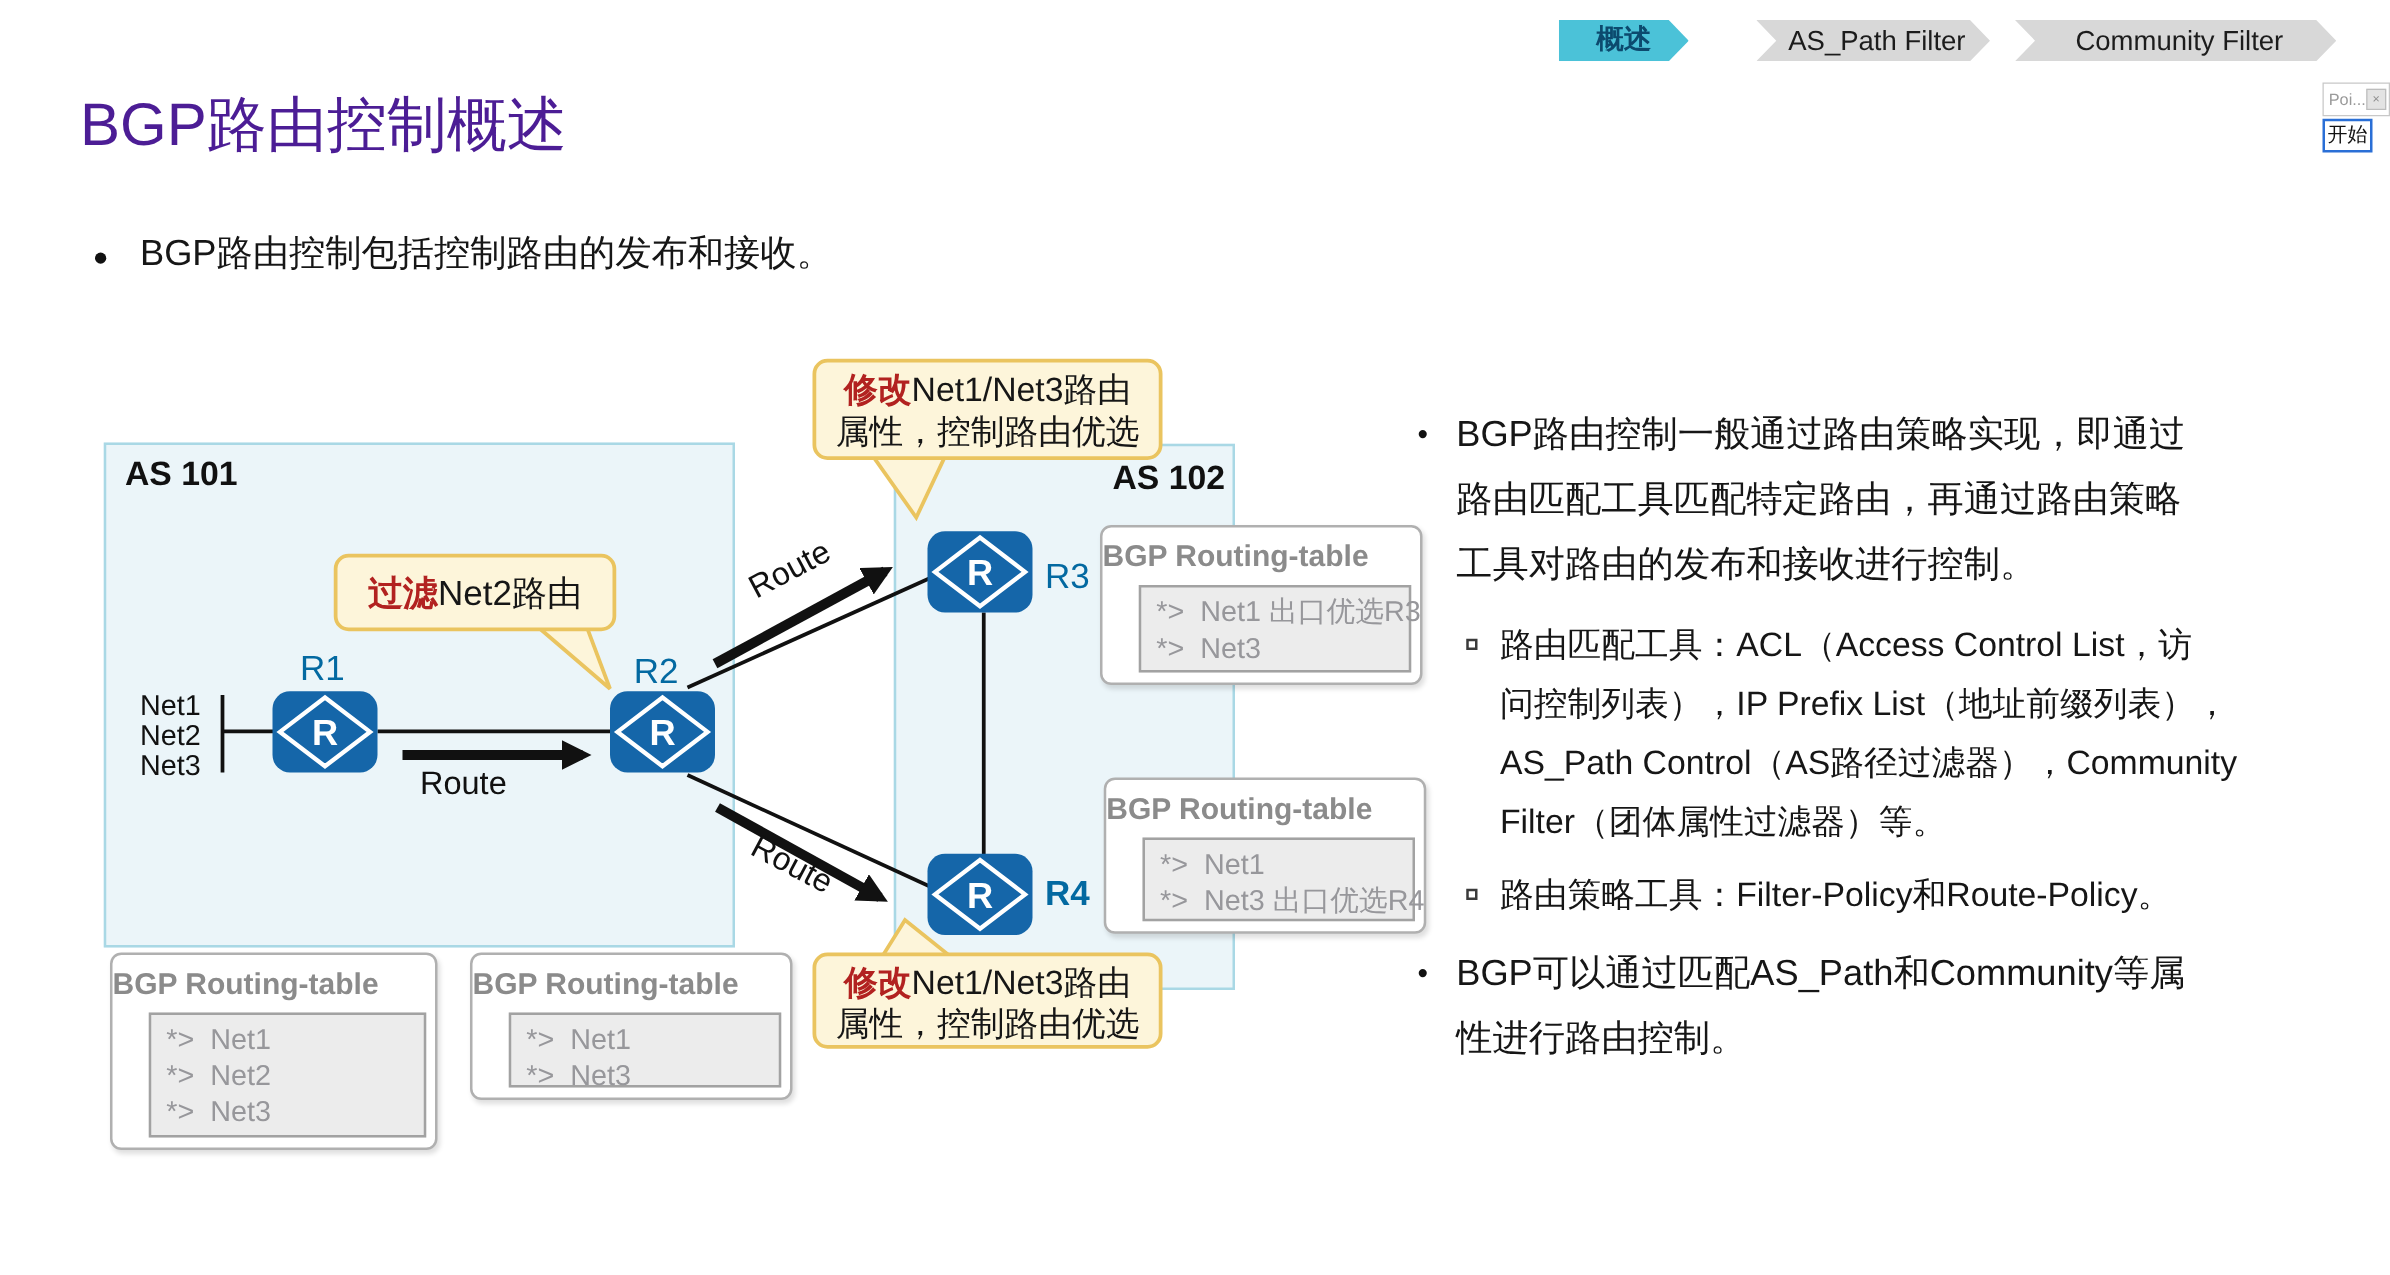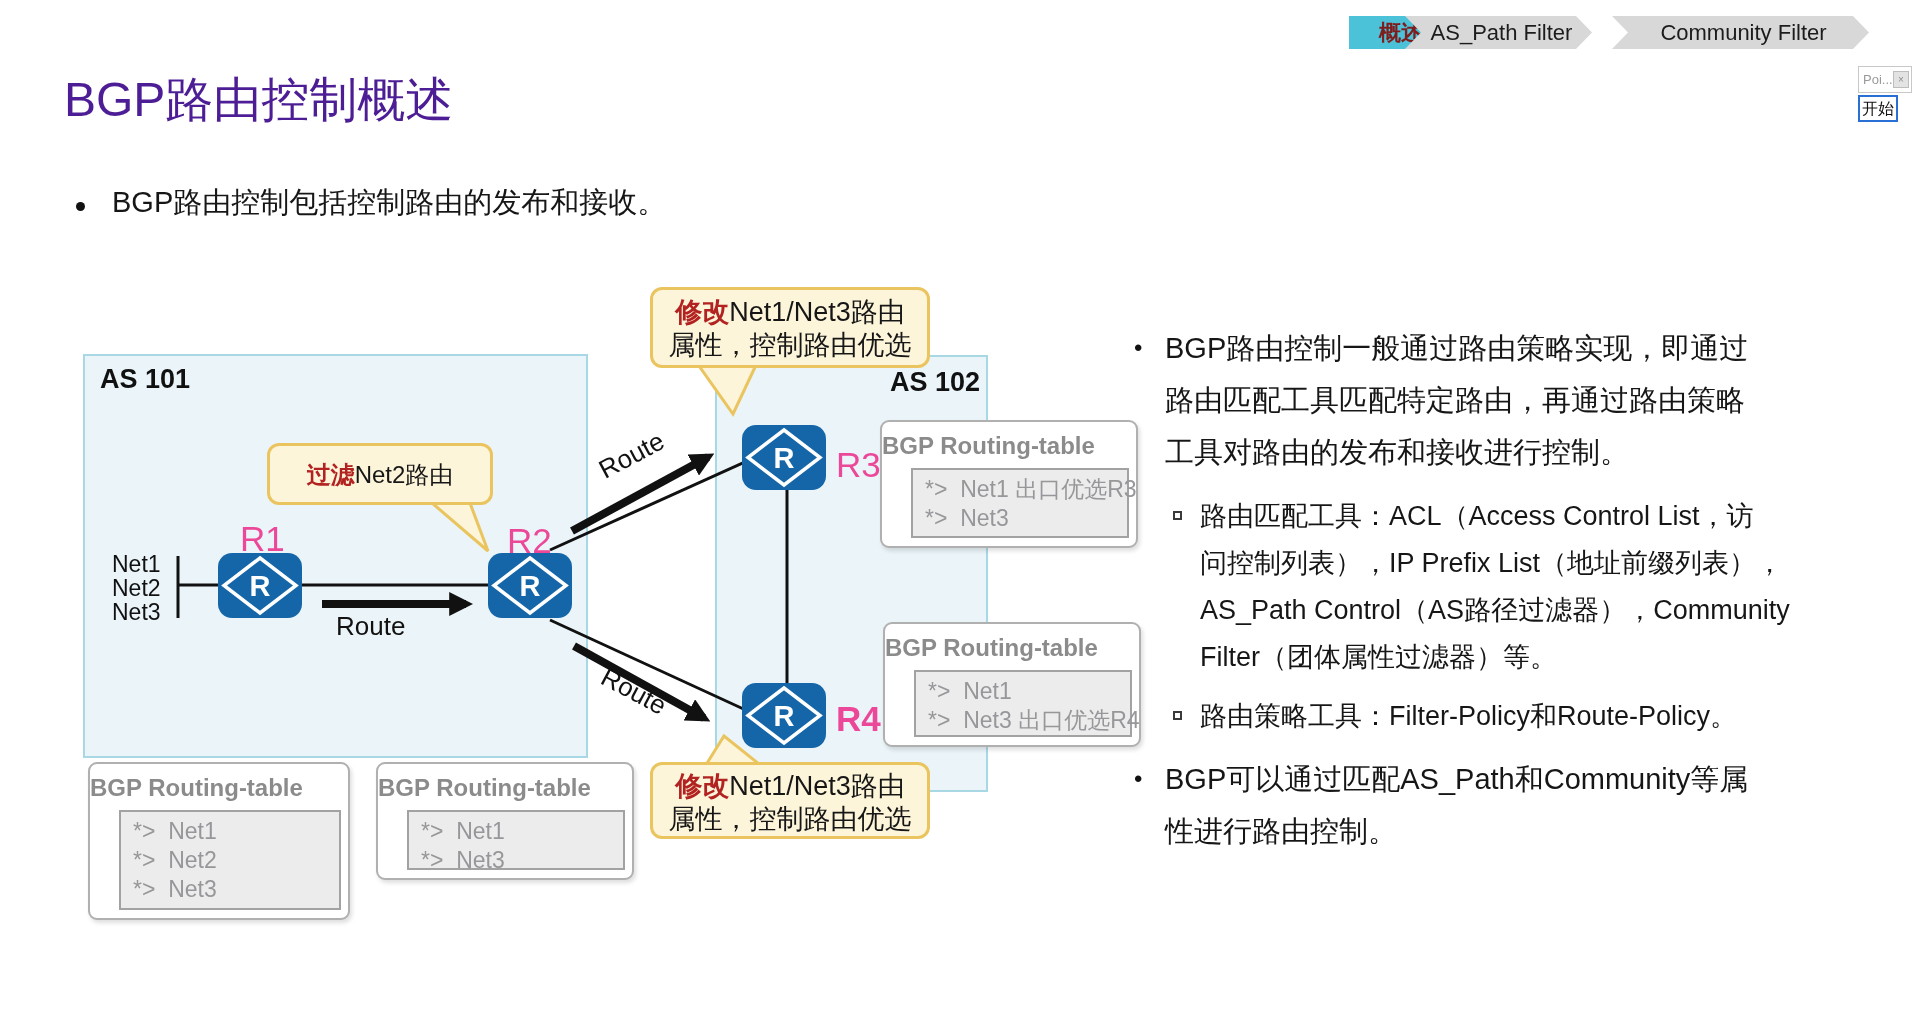--- a/index.html
+++ b/index.html
@@ -6,22 +6,22 @@
   body{
     width:1912px;height:1020px;position:relative;overflow:hidden;
     background:#ffffff;
     font-family:"Liberation Sans","DejaVu Sans",sans-serif;
     color:#1b1b1b;
   }
 
   
   .tab{position:absolute;top:16px;height:33px;line-height:33px;text-align:center;
        font-size:22px;z-index:8;}
-  .tab-first{left:1349px;width:104px;background:#4bc2d8;color:#7f1d1d;font-weight:bold;
-       clip-path:polygon(0 0,calc(100% - 16px) 0,100% 50%,calc(100% - 16px) 100%,0 100%);}
+  .tab-first{left:1247px;width:104px;background:#4bc2d8;color:#0c4a6e;font-weight:bold;
+       clip-path:polygon(0 0,calc(100% - 16px) 0,100% 50%,calc(100% - 16px) 100%,0 100%);font-family:Liberation Mono, monospace;}
   .tab-mid{left:1405px;width:187px;background:#d8d8d8;color:#1c1c1c;
        clip-path:polygon(0 0,calc(100% - 16px) 0,100% 50%,calc(100% - 16px) 100%,0 100%,16px 50%);
        padding-left:6px;box-sizing:border-box;}
   .tab-last{left:1612px;width:257px;background:#d8d8d8;color:#1c1c1c;
        clip-path:polygon(0 0,calc(100% - 16px) 0,100% 50%,calc(100% - 16px) 100%,0 100%,16px 50%);
        padding-left:6px;box-sizing:border-box;}
 
   
   .poi-win{position:absolute;left:1858px;top:66px;width:54px;height:27px;background:#fff;
        border:1px solid #c8c8c8;z-index:9;box-sizing:border-box;}
@@ -47,34 +47,34 @@
   .as-label{position:absolute;font-size:27px;font-weight:bold;color:#111;z-index:3;white-space:nowrap;}
   .as101-label{left:100px;top:364px;}
   .as102-label{left:890px;top:367px;}
 
   
   .wires{position:absolute;left:0;top:0;z-index:2;}
 
   
   .router{position:absolute;width:84px;height:65px;background:#1566a9;border-radius:14px;z-index:6;}
   .router svg{display:block;}
-  .router-label{position:absolute;font-size:35px;color:#ec4899;z-index:6;white-space:nowrap;}
+  .router-label{position:absolute;font-size:28px;color:#0369a1;z-index:6;white-space:nowrap;}
 
   .net-label{position:absolute;left:112px;font-size:23px;color:#111;z-index:3;white-space:nowrap;}
 
   .route-label{position:absolute;font-size:26px;color:#111;z-index:4;white-space:nowrap;}
   .route-1{left:336px;top:611px;}
   .route-2{left:597px;top:440px;transform:rotate(-28deg);}
   .route-3{left:599px;top:676px;transform:rotate(28deg);}
 
   
   .callout{position:absolute;background:#fdf5da;border:3px solid #eac45f;border-radius:12px;
        box-sizing:border-box;text-align:center;z-index:6;color:#161616;}
   .callout .em{color:#b22220;font-weight:bold;}
-  .co-filter{left:267px;top:443px;width:226px;height:62px;font-size:24px;line-height:57px;white-space:nowrap;}
+  .co-filter{left:267px;top:443px;width:226px;height:62px;font-size:28px;line-height:57px;white-space:nowrap;}
   .co-top{left:650px;top:287px;width:280px;height:81px;font-size:27px;line-height:33px;padding-top:6px;}
   .co-bottom{left:650px;top:762px;width:280px;height:77px;font-size:27px;line-height:33px;padding-top:5px;}
   .co-line{white-space:nowrap;}
 
   
   .bgp-table{position:absolute;background:#ffffff;border:2px solid #b0b0b0;border-radius:9px;
        box-shadow:2px 3px 4px rgba(0,0,0,0.13);box-sizing:border-box;z-index:6;}
   .bgp-head{height:44px;line-height:48px;text-align:left;font-weight:bold;font-size:24px;
        color:#8b8b8b;white-space:nowrap;}
   .bgp-body{position:absolute;left:7px;right:7px;top:46px;bottom:8px;background:#ececec;

